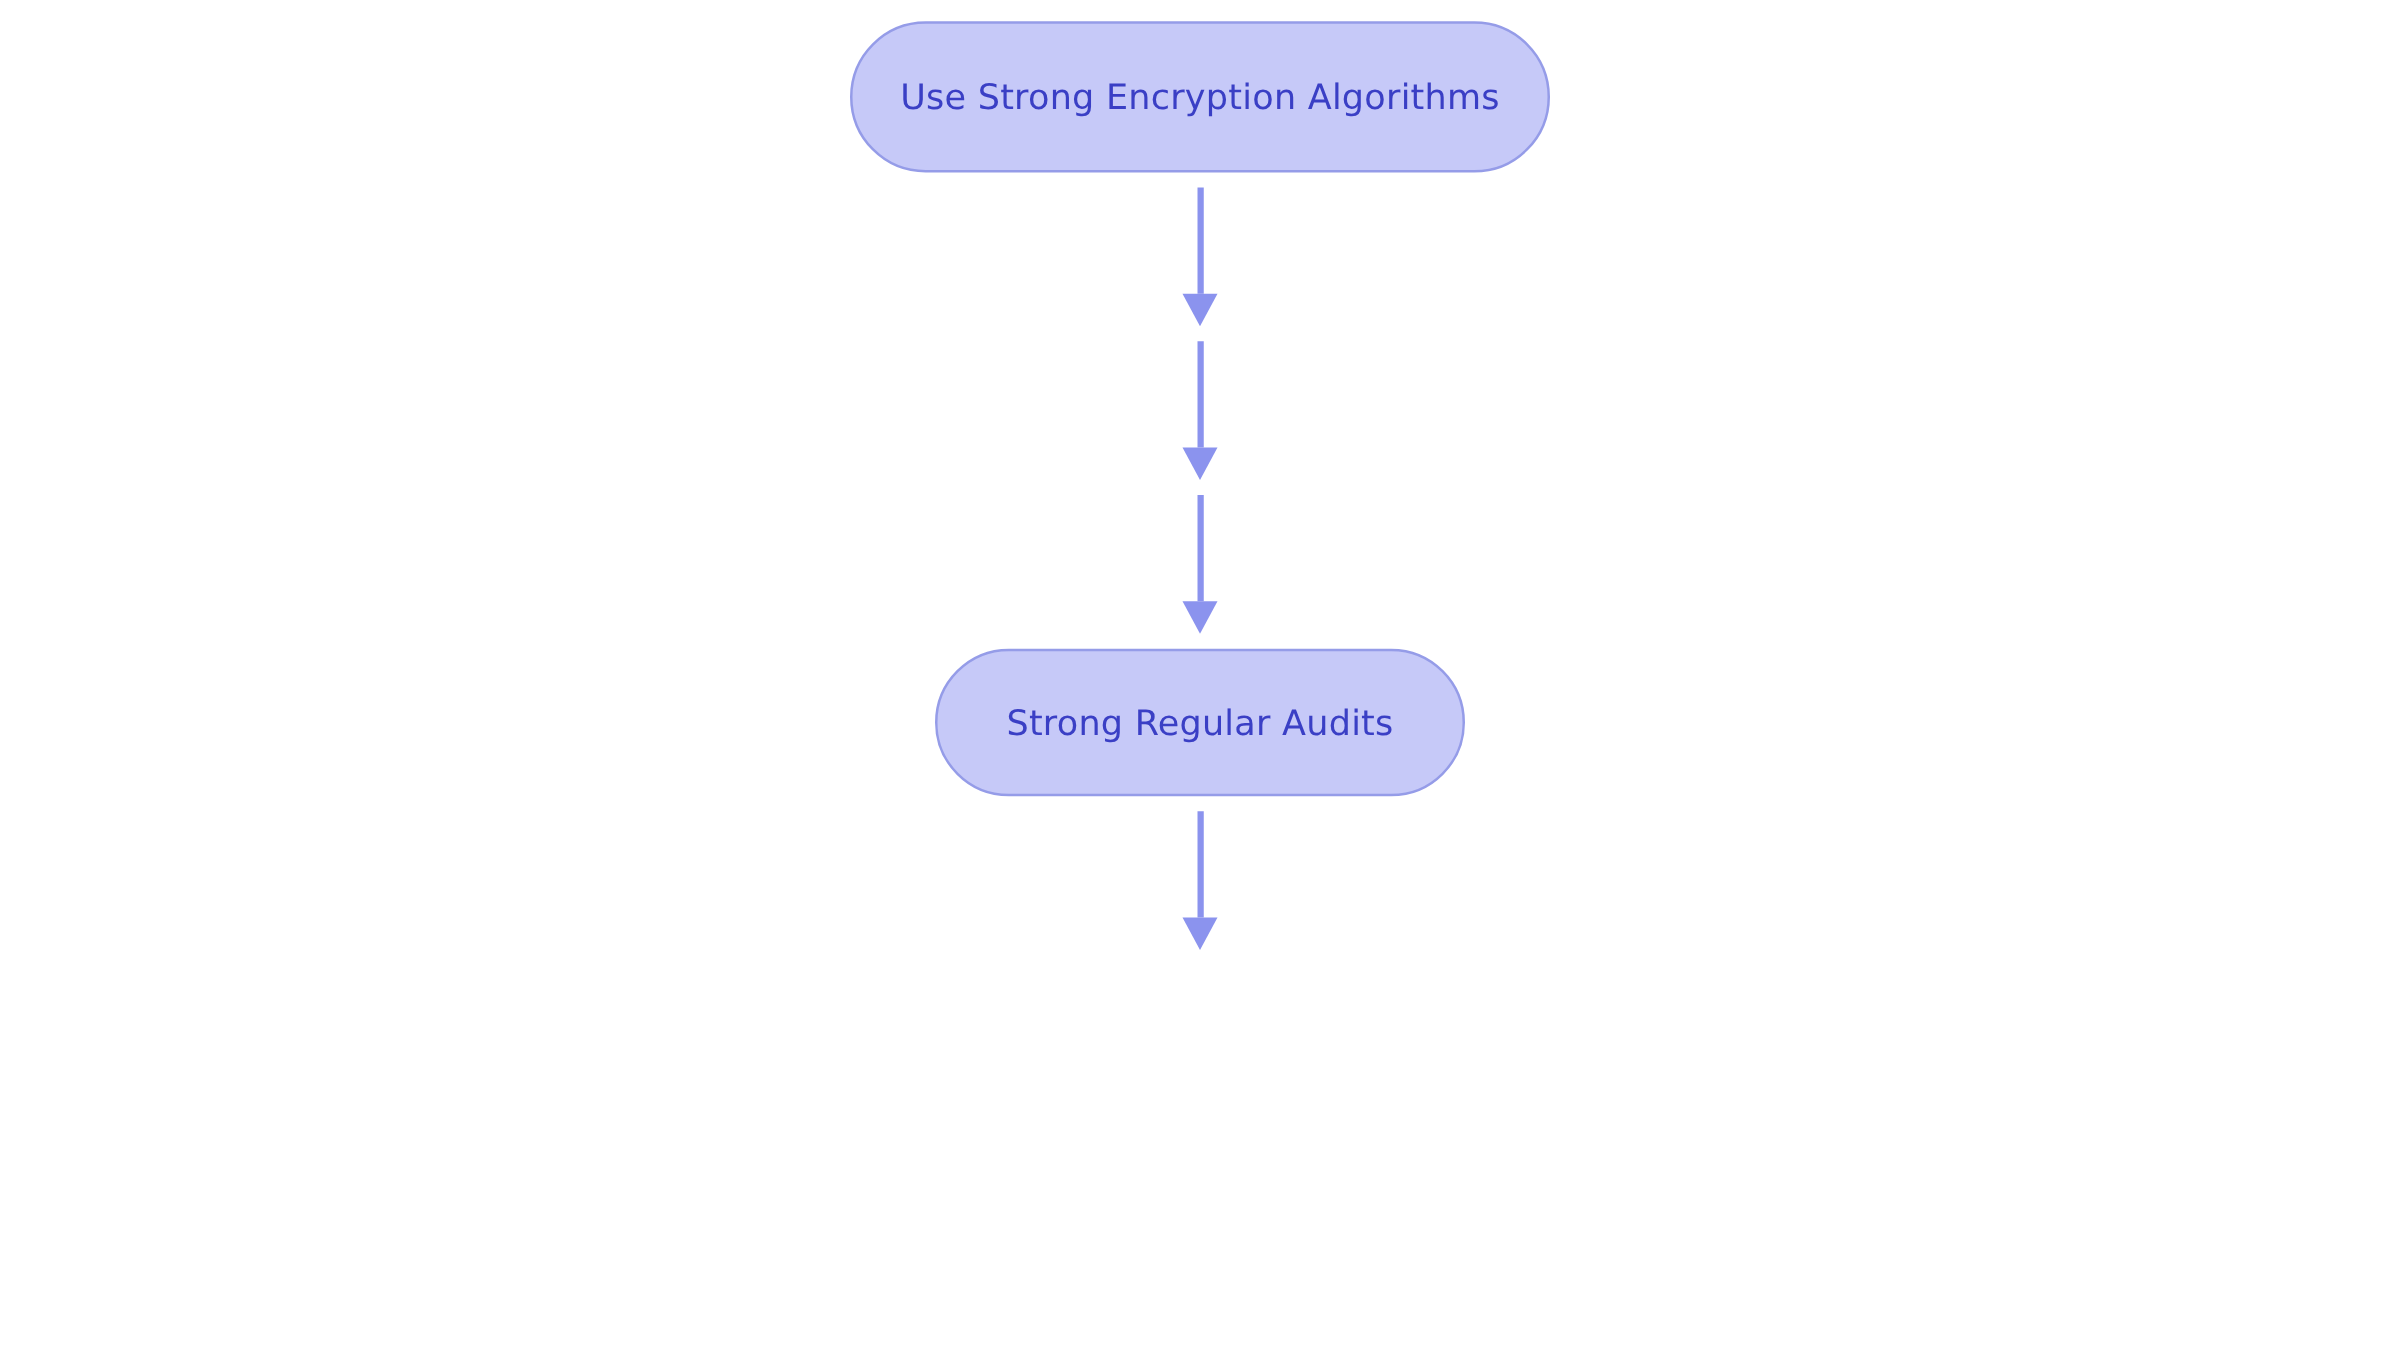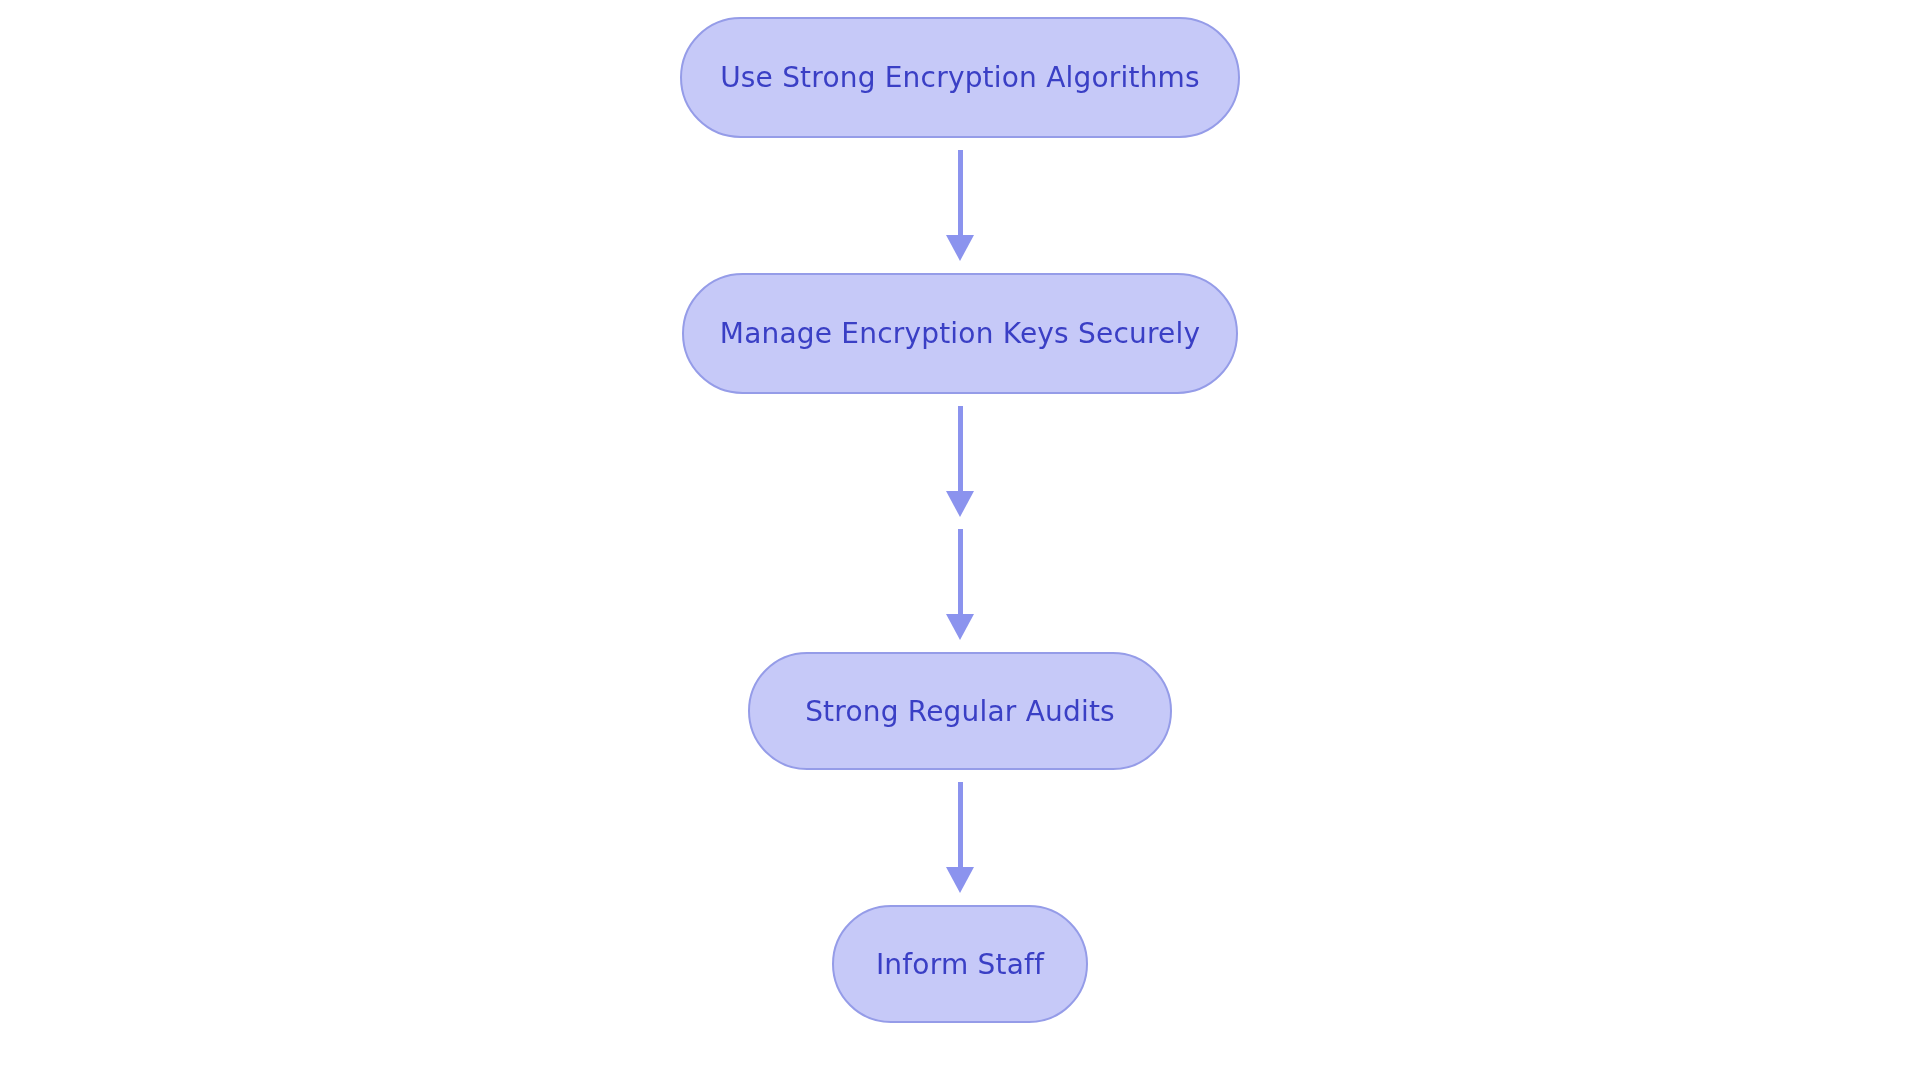--- a/index.html
+++ b/index.html
@@ -75,23 +75,20 @@
 
   <div class="node node-1">
     <span>Use Strong Encryption Algorithms</span>
   </div>
 
   <div class="arrow">
     <div class="shaft"></div>
     <div class="head"></div>
   </div>
 
-  <div class="node node-2">
-    <span>Manage Encryption Keys Securely</span>
-  </div>
 
   <div class="arrow">
     <div class="shaft"></div>
     <div class="head"></div>
   </div>
 
 
   <div class="arrow">
     <div class="shaft"></div>
     <div class="head"></div>
@@ -99,17 +96,14 @@
 
   <div class="node node-4">
     <span>Strong Regular Audits</span>
   </div>
 
   <div class="arrow">
     <div class="shaft"></div>
     <div class="head"></div>
   </div>
 
-  <div class="node node-5">
-    <span>Inform Staff</span>
-  </div>
 
 </div>
 
 </body></html>

